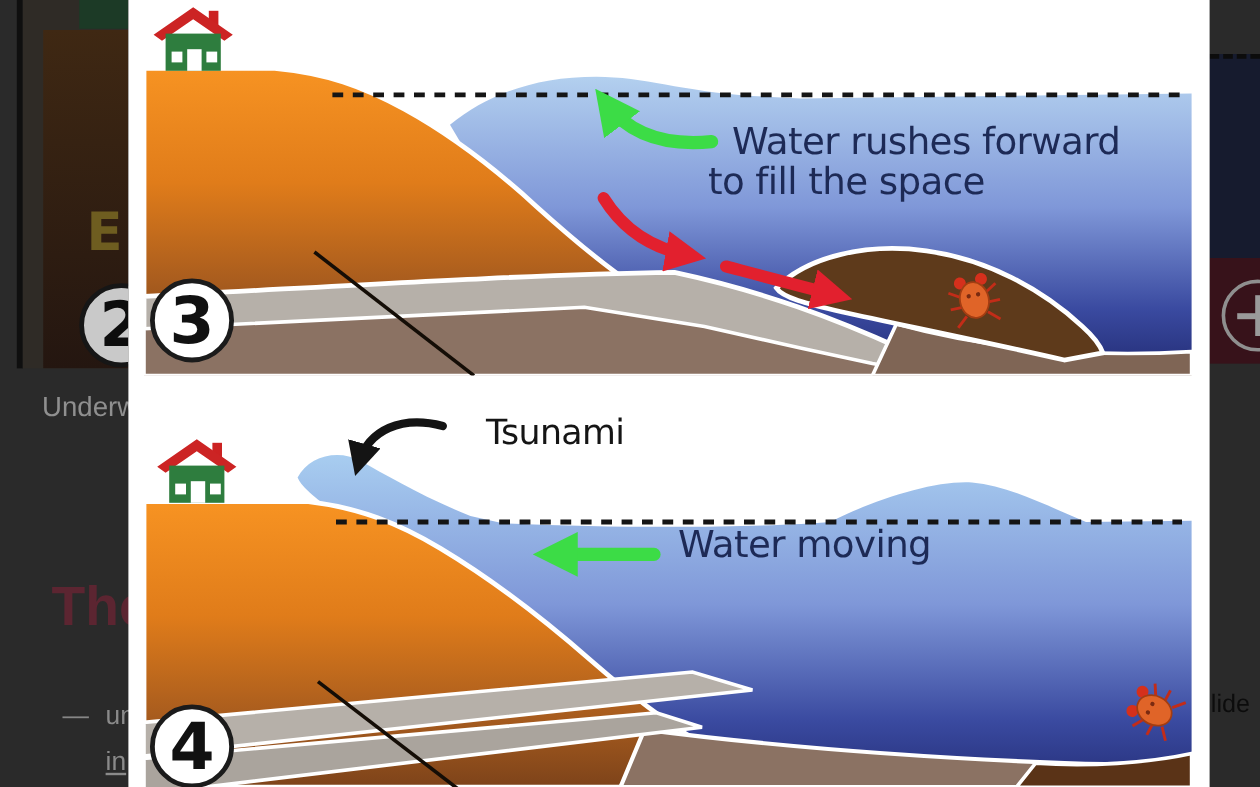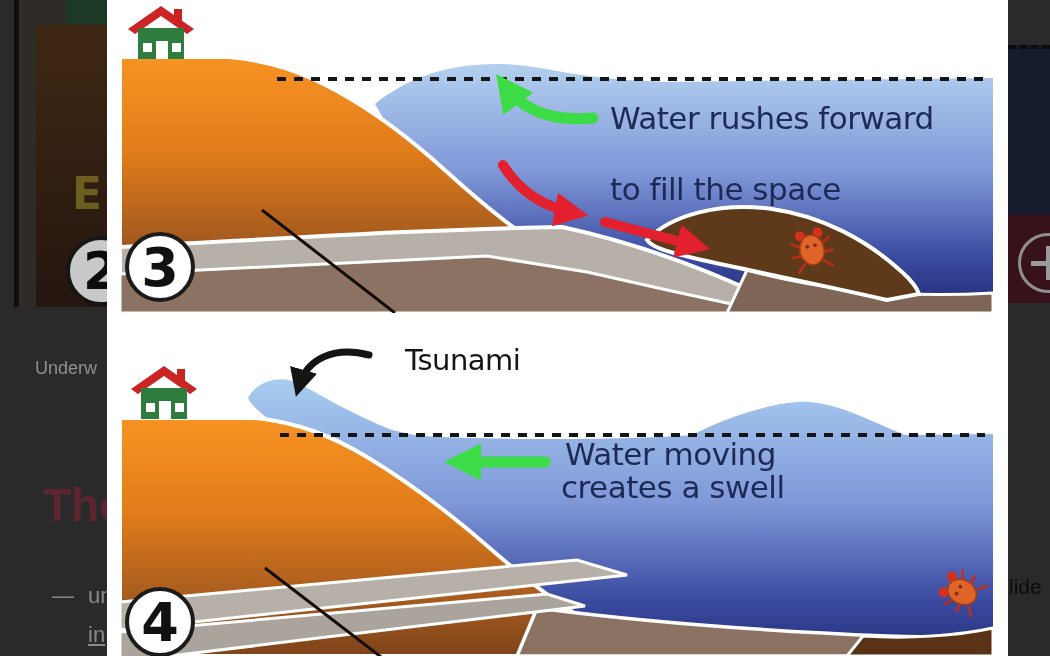--- a/index.html
+++ b/index.html
@@ -11,21 +11,21 @@
   .bg-vline{position:absolute;left:14px;top:0;width:5px;height:307px;background:#0f0f0f;}
   .bg-thumb{position:absolute;left:19px;top:0;width:88px;height:307px;background:#2f2b26;overflow:hidden;}
   .bg-thumb-house{position:absolute;left:47px;top:0;width:41px;height:24px;background:#1c3a26;}
   .bg-thumb-land{position:absolute;left:17px;top:25px;width:71px;height:282px;
                  background:linear-gradient(#3f2813,#241610);}
   .bg-thumb-E{position:absolute;left:53px;top:168px;color:#6e5d20;font-size:44px;font-weight:bold;}
   .bg-circle2{position:absolute;left:47px;top:236px;width:70px;height:70px;border-radius:50%;
               background:#c9c9c9;border:4px solid #161616;box-sizing:border-box;
               display:flex;align-items:center;justify-content:center;
               font-size:52px;font-weight:bold;color:#0d0d0d;}
-  .bg-caption{left:35px;top:326px;color:#8f8f8f;font-size:18px;margin-top:32px;}
+  .bg-caption{left:35px;top:326px;color:#8f8f8f;font-size:23px;}
   .bg-heading{left:43px;top:478px;color:#5c2531;font-size:46px;font-weight:bold;}
   .bg-dash{left:52px;top:583px;color:#868686;font-size:22px;}
   .bg-li1{left:88px;top:583px;color:#8a8a8a;font-size:22px;}
   .bg-li2{left:88px;top:622px;color:#8a8a8a;font-size:22px;text-decoration:underline;}
 
   .bg-right-navy{position:absolute;left:1008px;top:45px;width:42px;height:170px;
                  background:#161b2e;border-top:4px dashed #0c0c0c;box-sizing:border-box;}
   .bg-right-maroon{position:absolute;left:1008px;top:215px;width:42px;height:88px;background:#37121a;}
   .bg-zoom-btn{position:absolute;left:1018px;top:233px;width:60px;height:60px;border-radius:50%;
                border:3px solid #8f8f8f;box-sizing:border-box;}
@@ -41,21 +41,21 @@
 
   .num-circle{position:absolute;width:70px;height:70px;border-radius:50%;background:#ffffff;
               border:4px solid #1b1b1b;box-sizing:border-box;display:flex;align-items:center;
               justify-content:center;font-size:54px;font-weight:bold;color:#111;z-index:5;}
   .circle-3{left:18px;top:232px;}
   .circle-4{left:18px;top:587px;}
 
   .diagram-label{position:absolute;color:#1d2a56;font-size:31px;line-height:33px;
                  white-space:nowrap;z-index:4;letter-spacing:-0.5px;}
   .lbl-rush1{left:503px;top:102px;}
-  .lbl-rush2{left:503px;top:136px;margin-top:37px;}
+  .lbl-rush2{left:483px;top:136px;}
   .lbl-tsunami{left:278px;top:344px;color:#151515;font-size:29px;margin-left:20px;}
   .lbl-move1{left:458px;top:438px;}
   .lbl-move2{left:454px;top:471px;}
 </style>
 </head>
 <body>
 
 <div class="stage">
 
   <div class="bg-vline"></div>
@@ -206,16 +206,15 @@
       </g>
     </svg>
 
     <div class="num-circle circle-3">3</div>
     <div class="num-circle circle-4">4</div>
 
     <div class="diagram-label lbl-rush1">Water rushes forward</div>
     <div class="diagram-label lbl-rush2">to fill the space</div>
     <div class="diagram-label lbl-tsunami">Tsunami</div>
     <div class="diagram-label lbl-move1">Water moving</div>
-    <div class="diagram-label lbl-move2">creates a swell</div>
   </div>
 
 </div>
 
 </body></html>

